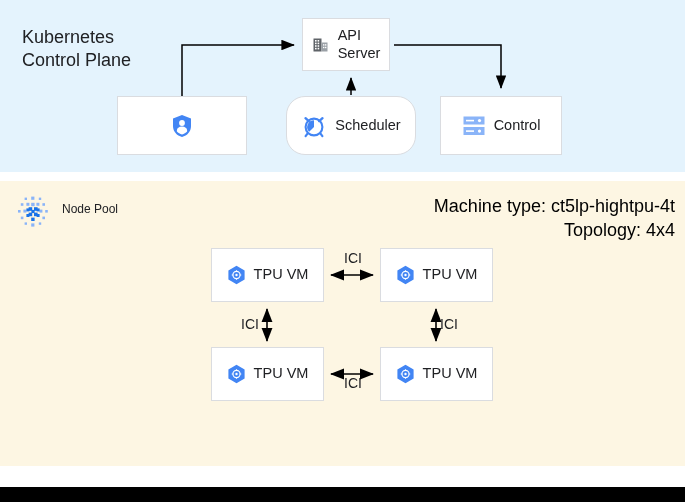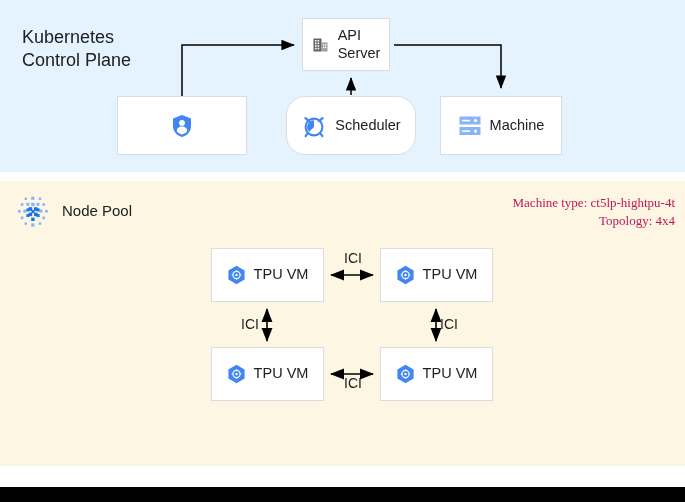--- a/index.html
+++ b/index.html
@@ -61,33 +61,32 @@
   .section-title {
     position: absolute;
     font-size: 18px;
     line-height: 1.25;
     color: #202124;
     white-space: pre-line;
   }
   #control-plane-title { left: 22px; top: 26px; }
   #node-pool-title {
     left: 62px; top: 202px;
-    font-size: 15px;
+    font-size: 12px;
   }
 
   #machine-info {
     position: absolute;
     right: 10px;
     top: 194px;
-    font-size: 13px;
+    font-size: 18px;
     line-height: 1.35;
     text-align: right;
-    color: #be185d;
+    color: #000000;
     white-space: pre-line;
-    font-family: Liberation Serif, serif;
   }
 
   
   #api-server-box        { left: 302px; top: 18px;  width: 88px;  height: 53px; }
   #resource-controllers-box { left: 117px; top: 96px; width: 130px; height: 59px; }
   #scheduler-box         { left: 286px; top: 96px;  width: 130px; height: 59px; border-radius: 19px; }
   #storage-box           { left: 440px; top: 96px;  width: 122px; height: 59px; }
 
   
   #tpu-vm-box-1 { left: 211px; top: 248px; width: 113px; height: 54px; }
@@ -192,21 +191,21 @@
   <span class="icon-wrap">
     <svg width="24" height="22" viewBox="0 0 24 22">
       <rect x="1.5" y="1.5" width="21" height="8" fill="#8ab4f8"></rect>
       <rect x="1.5" y="12" width="21" height="8" fill="#8ab4f8"></rect>
       <rect x="4" y="4.8" width="8" height="1.6" fill="#ffffff"></rect>
       <rect x="4" y="15.3" width="8" height="1.6" fill="#ffffff"></rect>
       <circle cx="17.5" cy="5.6" r="1.6" fill="#ffffff"></circle>
       <circle cx="17.5" cy="16.1" r="1.6" fill="#ffffff"></circle>
     </svg>
   </span>
-  <span class="box-label">Machine</span>
+  <span class="box-label">Control</span>
 </div>
 
 <div class="panel" id="node-pool-panel"></div>
 
 <span id="node-pool-icon-wrap" class="icon-wrap">
   <svg width="34" height="34" viewBox="0 0 34 34">
     <g fill="#8ab4f8">
       <rect x="15.2" y="1.6" width="3.2" height="3.2"></rect>
       <rect x="8.6" y="2.6" width="2.4" height="2.4"></rect>
         <rect x="22.8" y="2.6" width="2.4" height="2.4"></rect>

